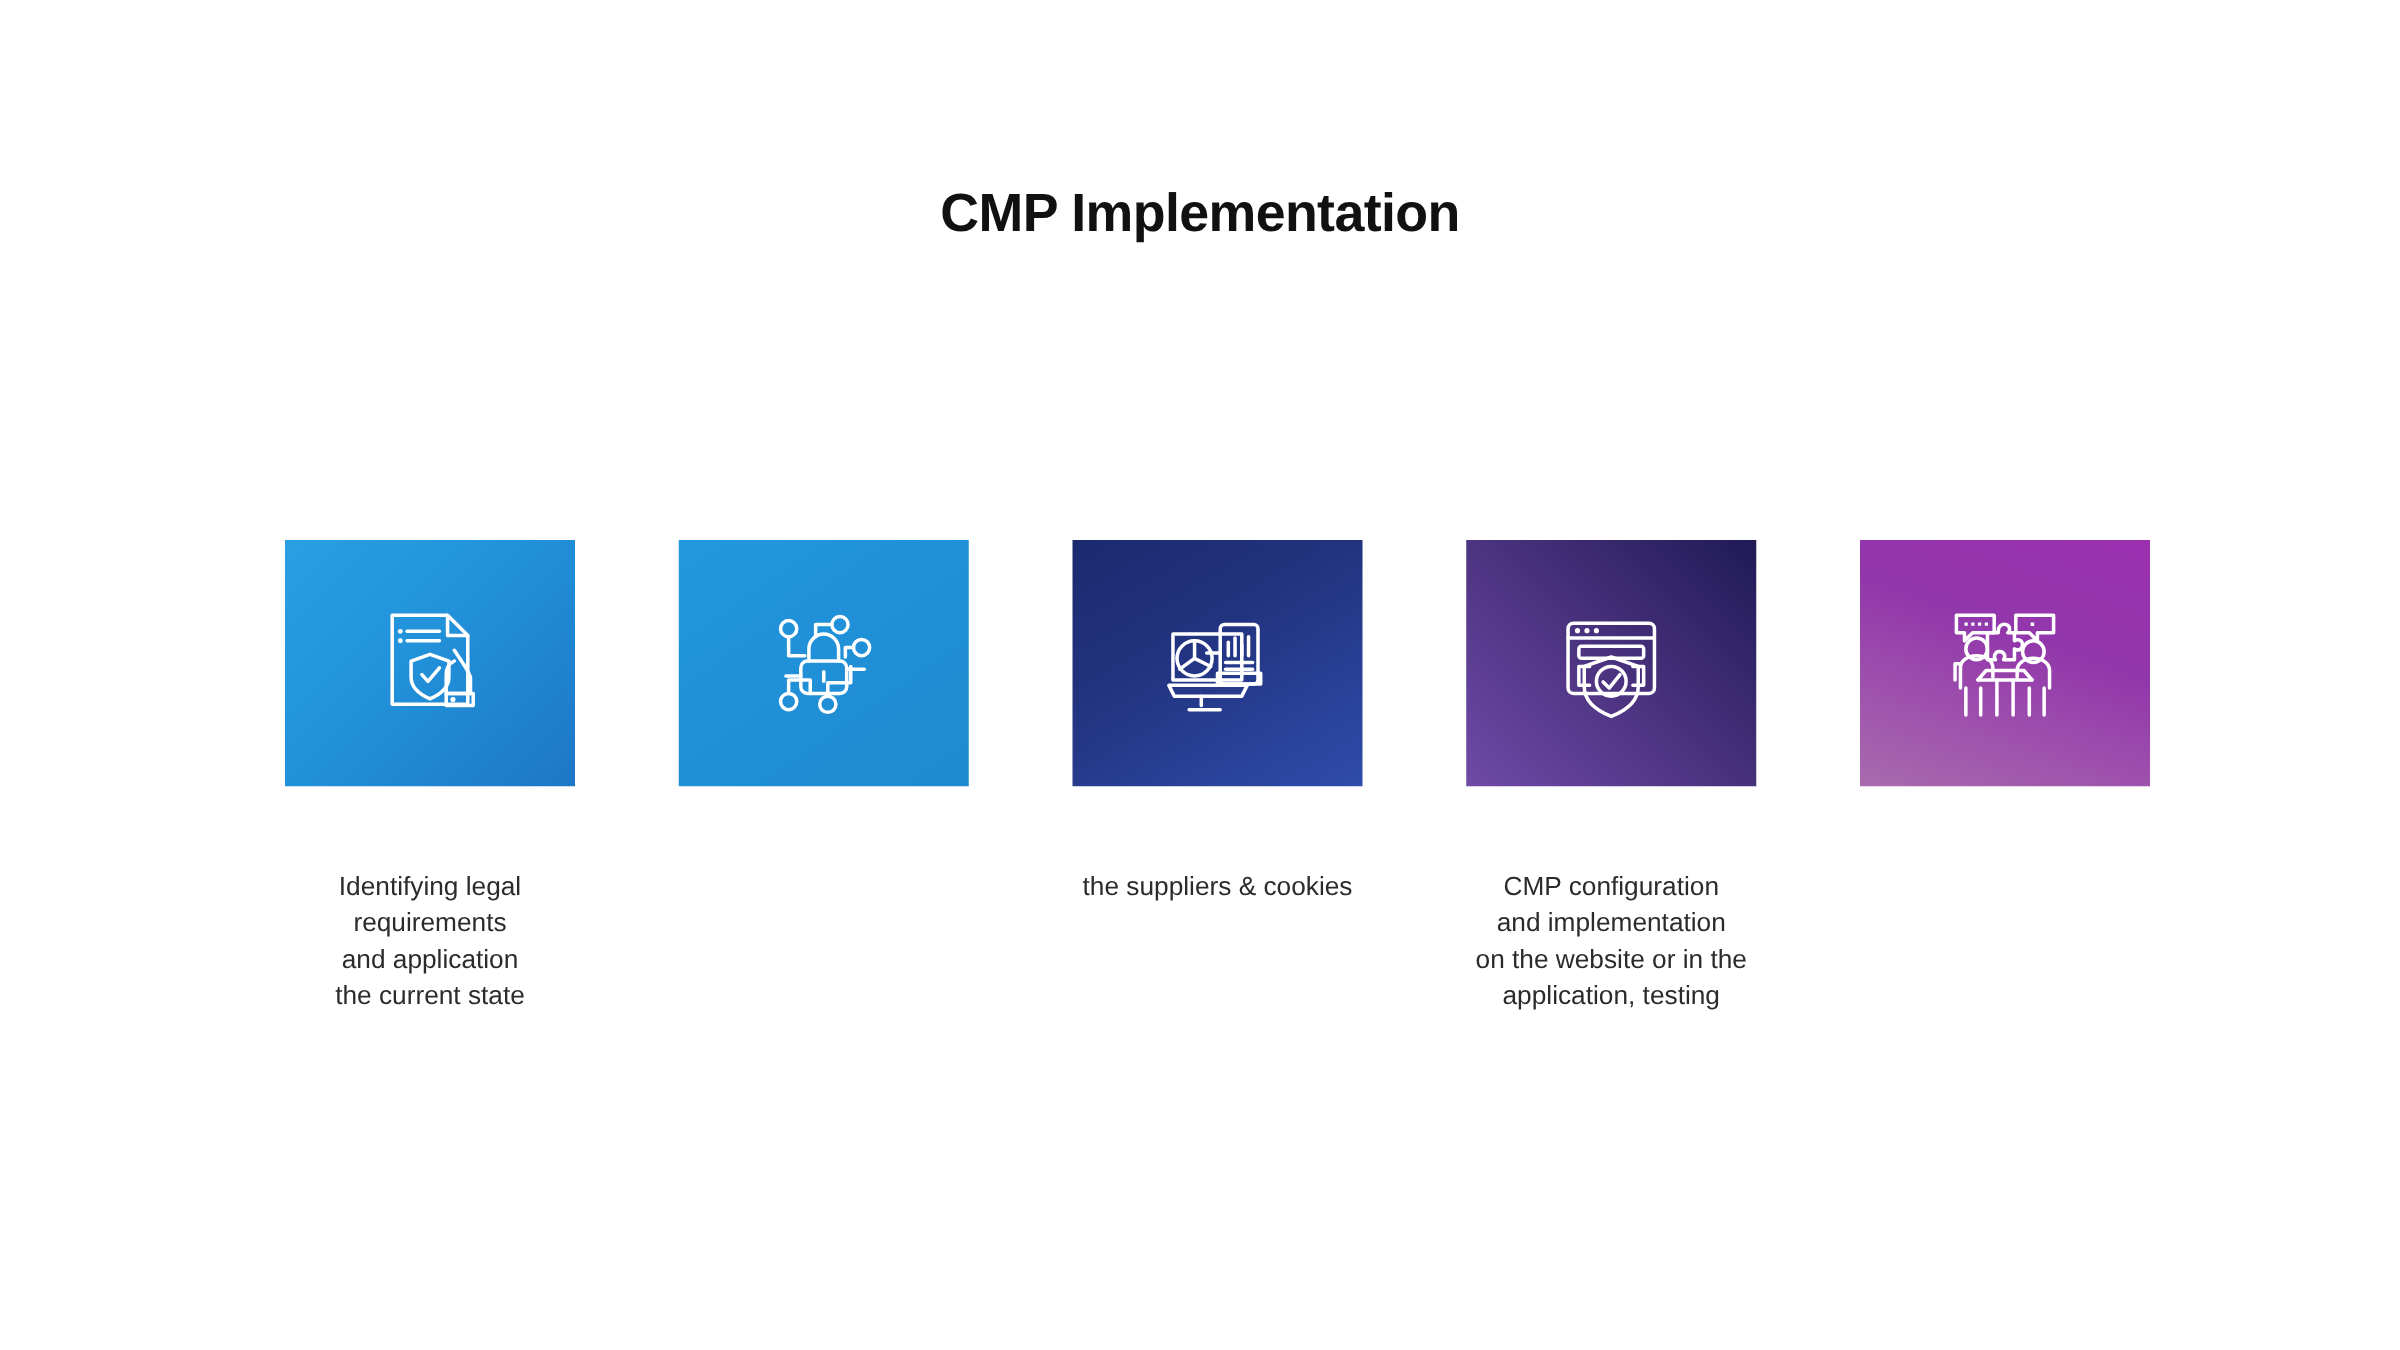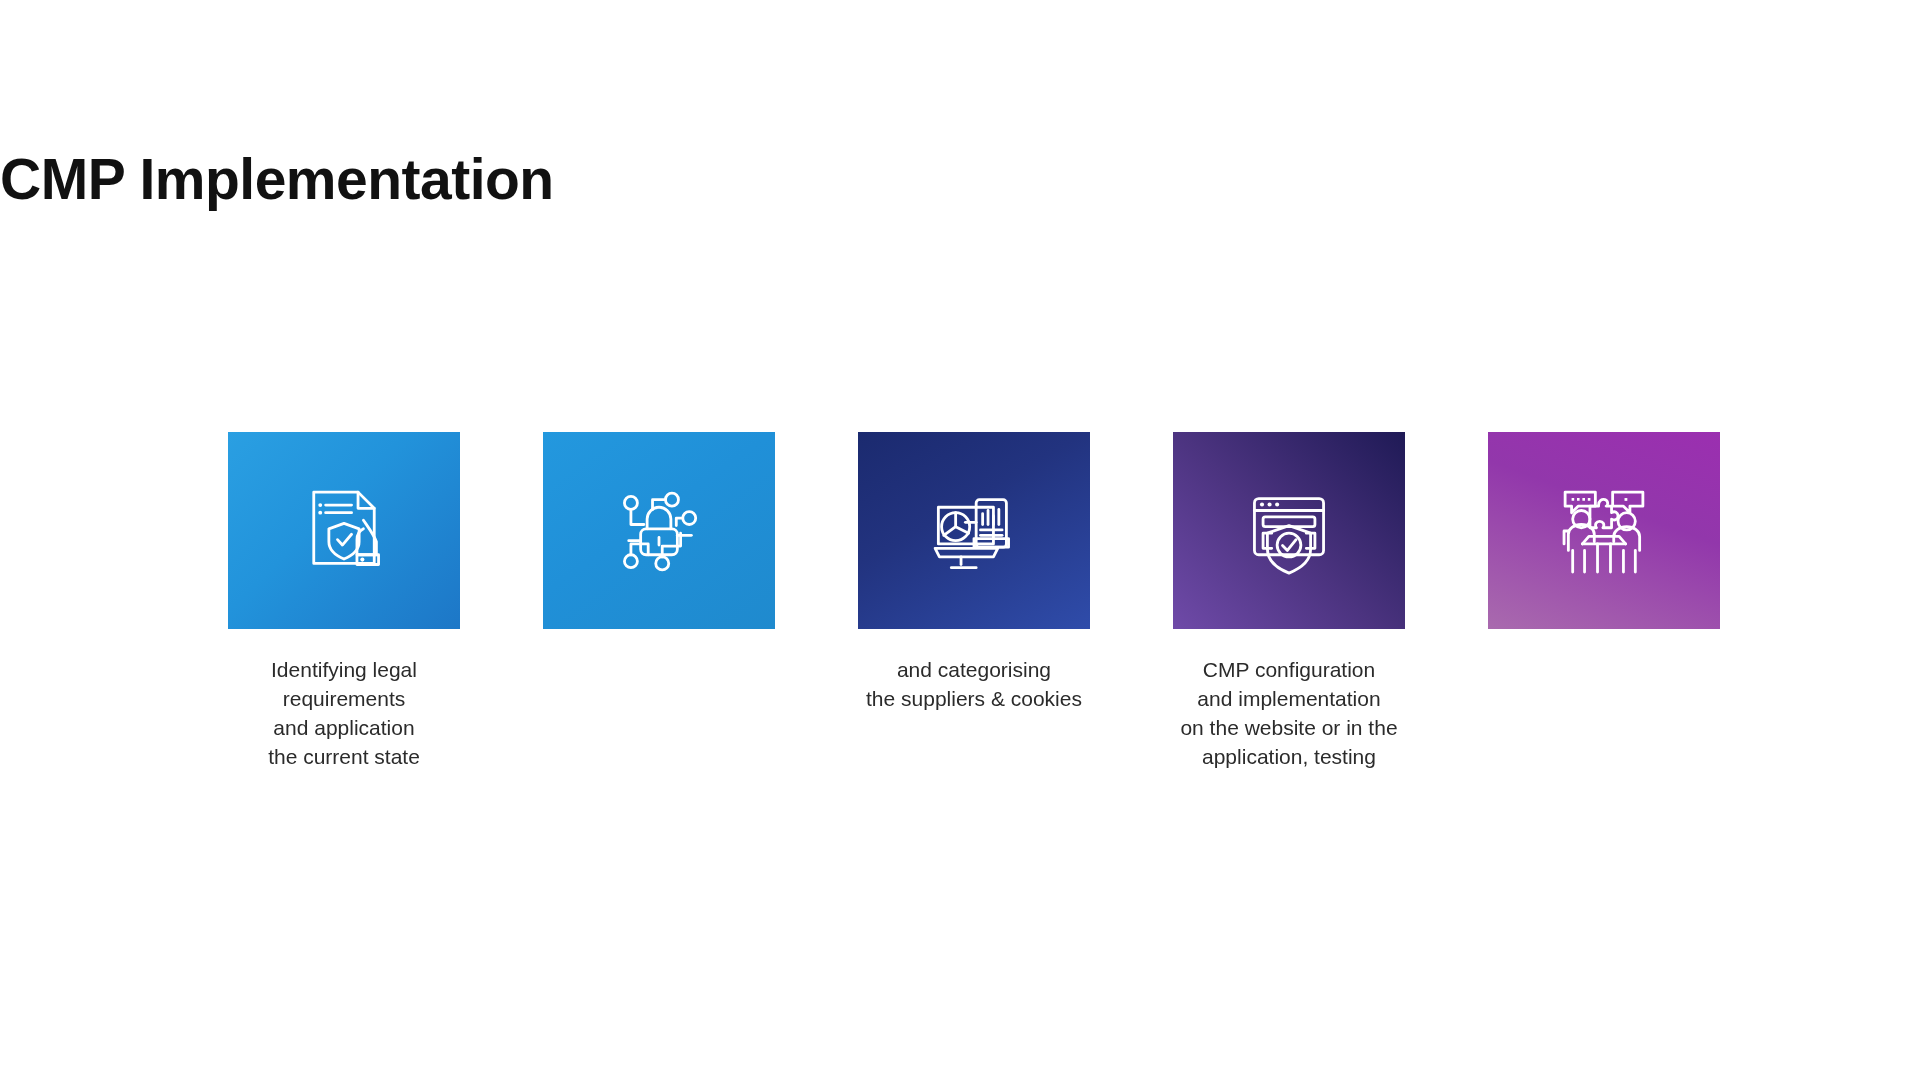--- a/index.html
+++ b/index.html
@@ -21,21 +21,22 @@
     height: 1080px;
     position: relative;
     background: #ffffff;
   }
 
   .page-title {
     position: absolute;
     top: 148px;
     left: 0;
     width: 1920px;
-    font-size: 57px;
+    text-align: center;
+    font-size: 43px;
     font-weight: 700;
     letter-spacing: -0.5px;
     color: #111111;
     line-height: 1.1;
   }
 
   .cards-row {
     position: absolute;
     top: 432px;
     left: 228px;
@@ -43,20 +44,21 @@
     display: flex;
     justify-content: space-between;
     align-items: flex-start;
   }
 
   .card {
     width: 232px;
     display: flex;
     flex-direction: column;
     align-items: center;
+    gap: 40px;
   }
 
   .tile {
     width: 232px;
     height: 197px;
     position: relative;
     display: flex;
     align-items: center;
     justify-content: center;
     overflow: hidden;
@@ -166,21 +168,20 @@
           <path class="icon-stroke" d="M58 44 V34"></path>
           <path class="icon-stroke" d="M63 44 V31"></path>
           <path class="icon-stroke" d="M68 44 V36"></path>
           <path class="icon-stroke" d="M73 44 V30"></path>
           <path class="icon-stroke" d="M56 49 H76"></path>
           <path class="icon-stroke" d="M56 54 H76"></path>
           <path class="icon-stroke" d="M50 57 H82 V65 H50 Z"></path>
         </svg>
       </div>
       <div class="caption">
-        <span class="line">and categorising</span>
         <span class="line">the suppliers &amp; cookies</span>
       </div>
     </div>
 
     <div class="card">
       <div class="tile tile-4">
         <svg viewBox="0 0 100 100">
           <rect class="icon-stroke" x="18" y="20" width="64" height="52" rx="4"></rect>
           <path class="icon-stroke" d="M18 31 H82"></path>
           <circle class="icon-fill" cx="25" cy="25.5" r="1.9"></circle>

